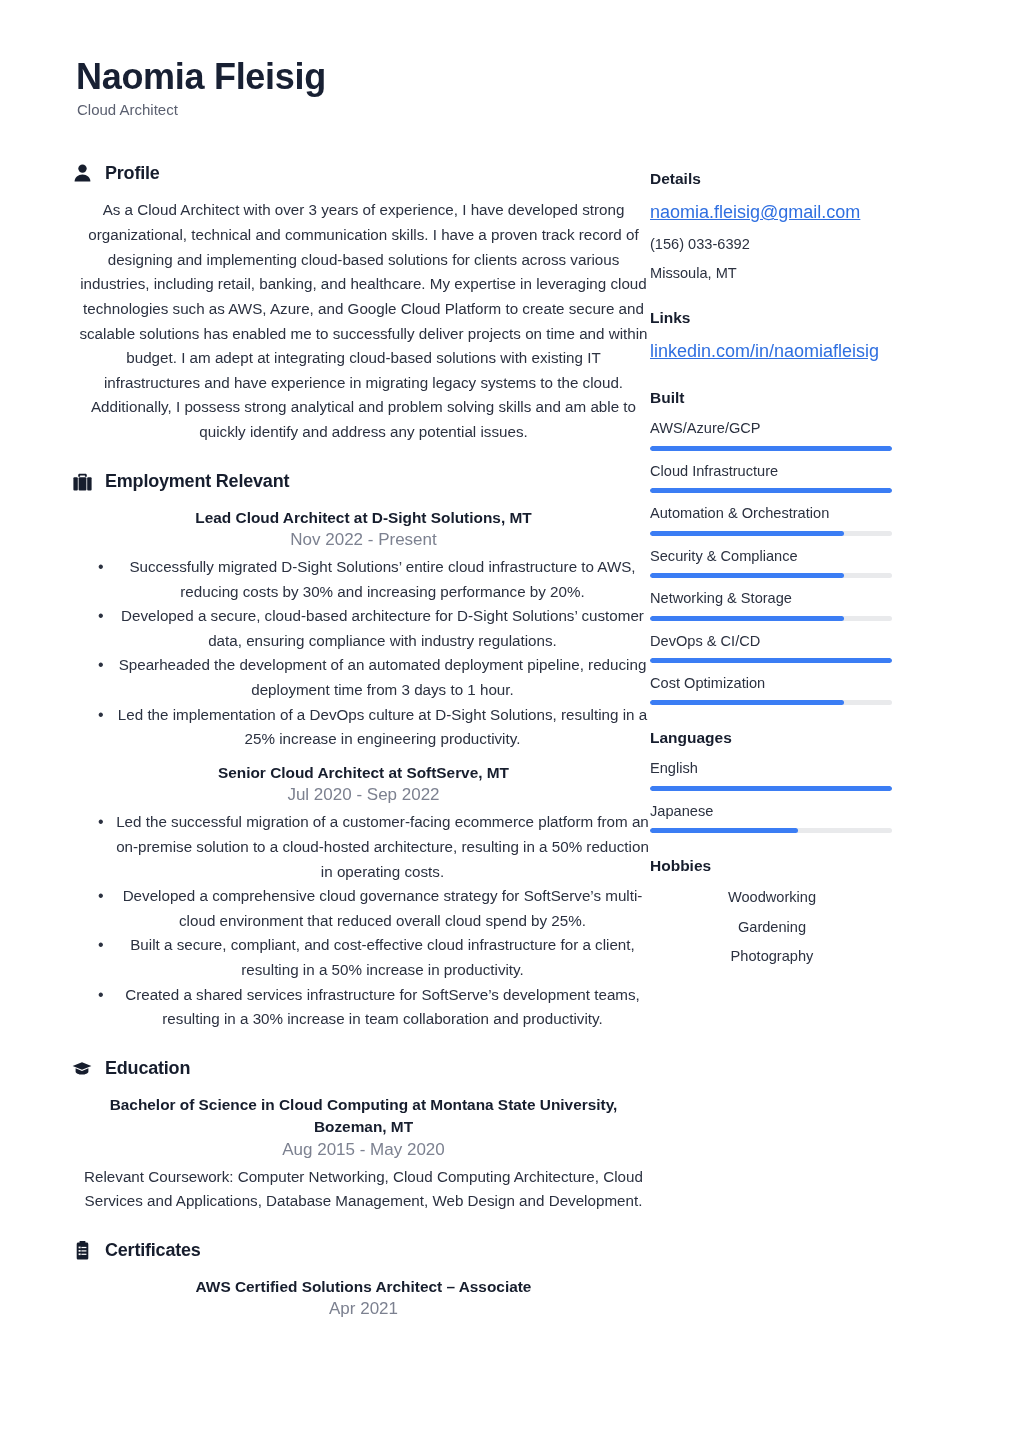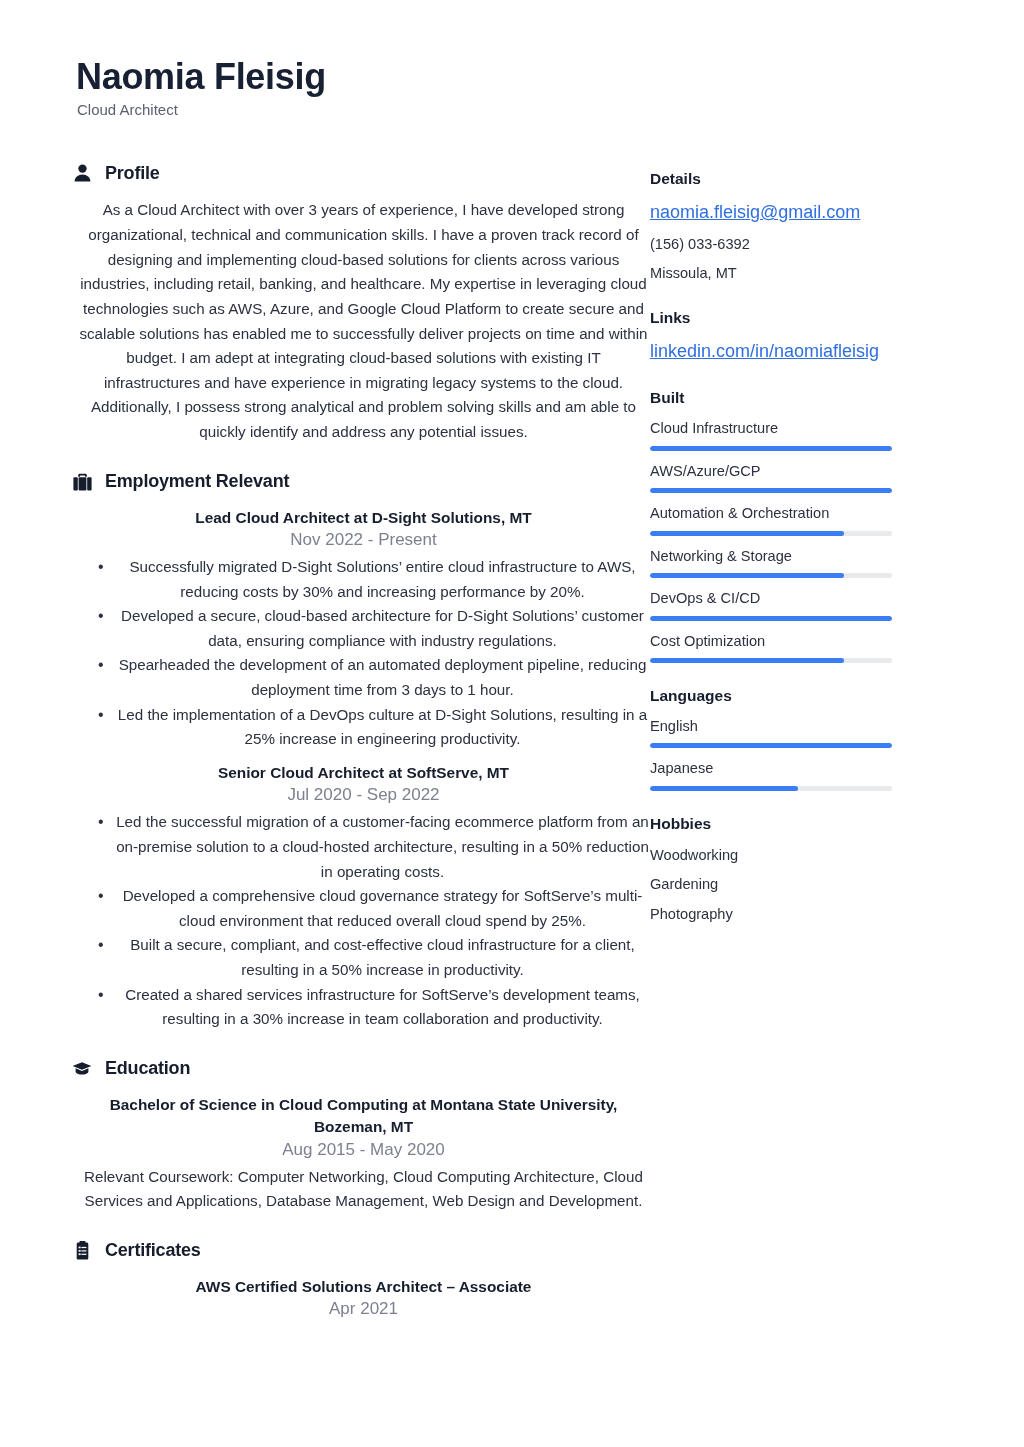--- a/index.html
+++ b/index.html
@@ -162,20 +162,21 @@
     position: absolute;
     left: 0; top: 0; bottom: 0;
     background: #3b7df4;
     border-radius: 3px;
   }
   .hobby-line {
     font-size: 14.6px;
     color: #2b3140;
     line-height: 1.55;
     margin-bottom: 7px;
+    text-align: center;
   }
 </style>
 </head>
 <body>
 
 <div class="page">
 
   <div class="header">
     <div class="full-name">Naomia Fleisig</div>
     <div class="job-title">Cloud Architect</div>
@@ -295,40 +296,46 @@
 
       <div class="side-block">
         <div class="side-title">Links</div>
         <a class="side-link">linkedin.com/in/naomiafleisig</a>
       </div>
 
       <div class="side-block">
         <div class="side-title">Built</div>
 
         <div class="rate-item">
+          <div class="rate-label">AWS/Azure/GCP</div>
+          <div class="rate-track">
+            <div class="rate-fill" style="width: 100%;"></div>
+          </div>
+        </div>
+
+        <div class="rate-item">
           <div class="rate-label">Cloud Infrastructure</div>
           <div class="rate-track">
             <div class="rate-fill" style="width: 100%;"></div>
           </div>
         </div>
 
         <div class="rate-item">
-          <div class="rate-label">AWS/Azure/GCP</div>
-          <div class="rate-track">
-            <div class="rate-fill" style="width: 100%;"></div>
-          </div>
-        </div>
-
-        <div class="rate-item">
           <div class="rate-label">Automation &amp; Orchestration</div>
           <div class="rate-track">
             <div class="rate-fill" style="width: 80%;"></div>
           </div>
         </div>
 
+        <div class="rate-item">
+          <div class="rate-label">Security &amp; Compliance</div>
+          <div class="rate-track">
+            <div class="rate-fill" style="width: 80%;"></div>
+          </div>
+        </div>
 
         <div class="rate-item">
           <div class="rate-label">Networking &amp; Storage</div>
           <div class="rate-track">
             <div class="rate-fill" style="width: 80%;"></div>
           </div>
         </div>
 
         <div class="rate-item">
           <div class="rate-label">DevOps &amp; CI/CD</div>

